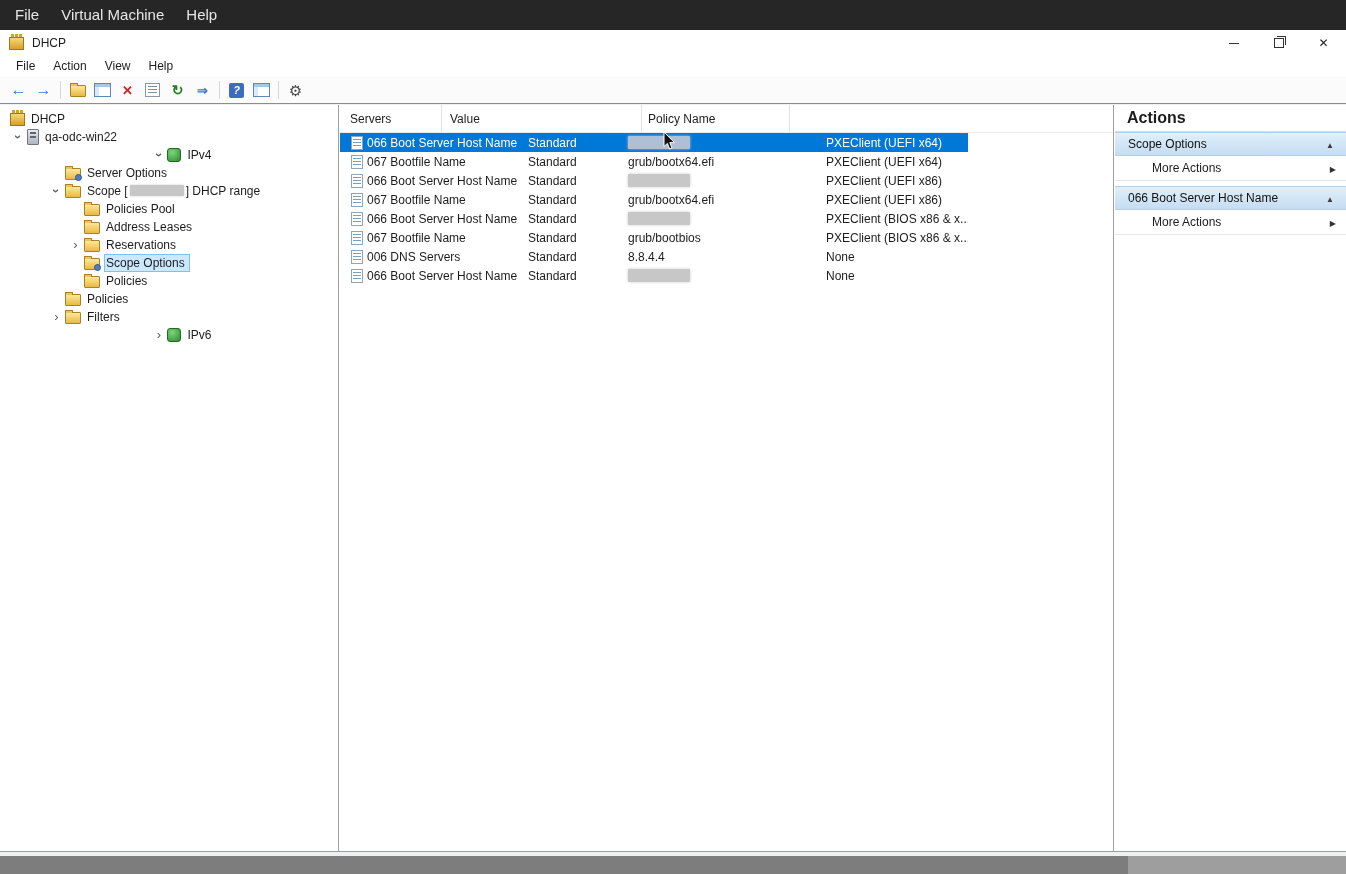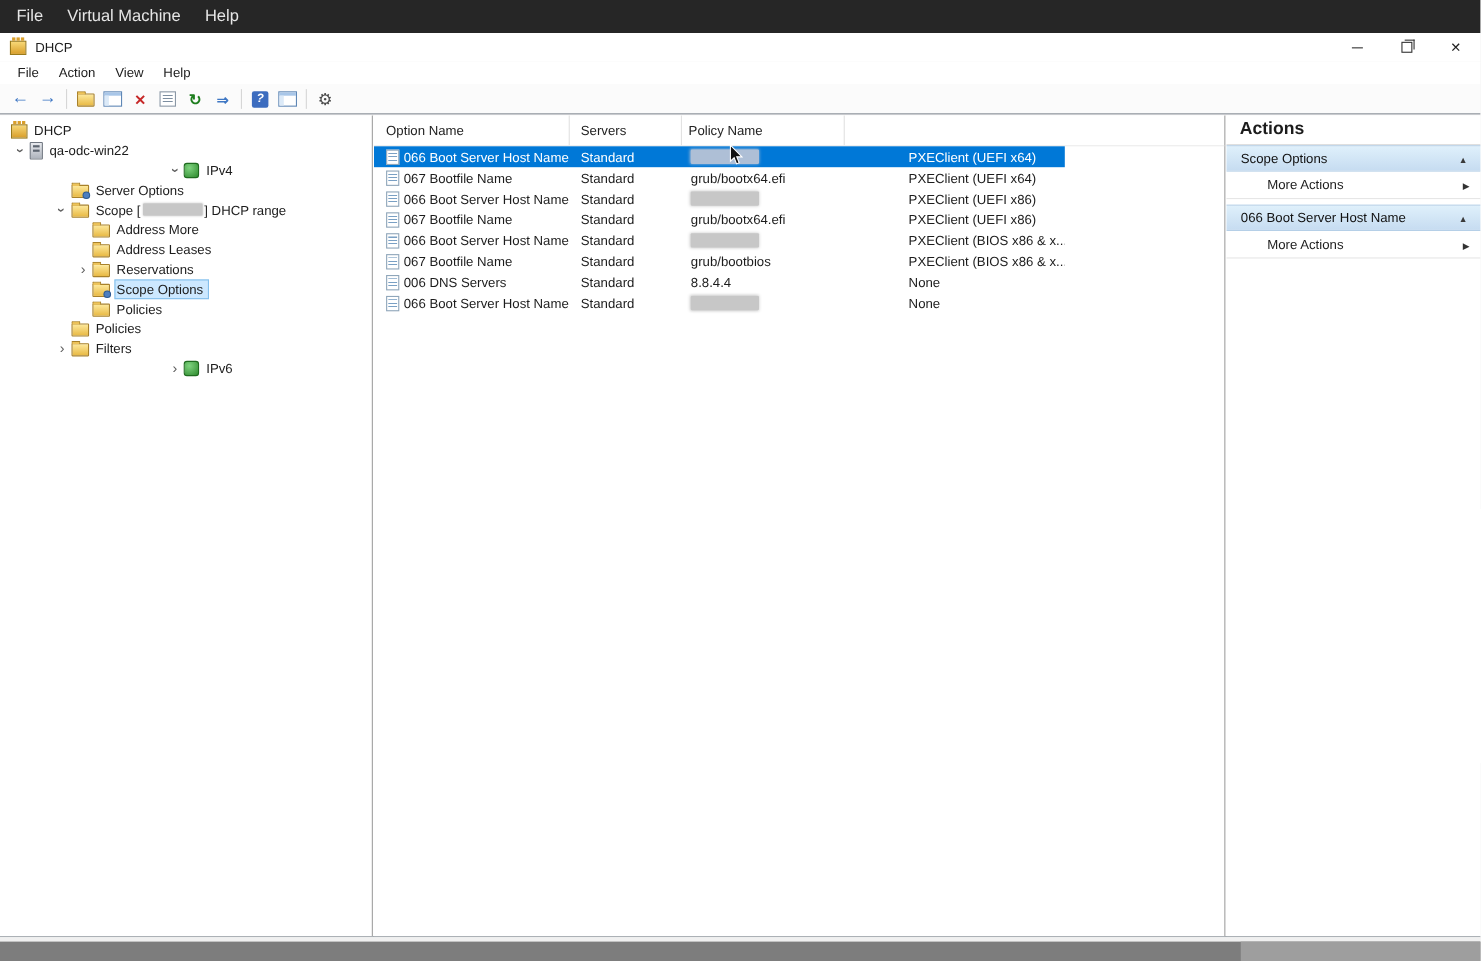--- a/index.html
+++ b/index.html
@@ -224,21 +224,21 @@
       <span class="t-icon folder-icon"></span>
       <span class="titem">
           <span class="t-label"><span>Scope [</span><span class="redact redact-inline"></span><span>] DHCP range</span></span>
         </span>
     </div>
 
     <div class="trow lvl4">
       <span class="chev none"></span>
       <span class="t-icon folder-icon"></span>
       <span class="titem">
-          <span class="t-label">Address More</span>
+          <span class="t-label">Policies Pool</span>
         </span>
     </div>
 
     <div class="trow lvl4">
       <span class="chev none"></span>
       <span class="t-icon folder-icon"></span>
       <span class="titem">
           <span class="t-label">Address Leases</span>
         </span>
     </div>
@@ -288,22 +288,22 @@
       <span class="t-icon ip-icon"></span>
       <span class="titem">
           <span class="t-label">IPv6</span>
         </span>
     </div>
 
   </div>
 
   <div class="list-pane">
     <div class="lheader">
-      <span class="hcell h1">Option Name</span>
       <span class="hcell h2">Servers</span>
+      <span class="hcell h3">Value</span>
       <span class="hcell h4">Policy Name</span>
     </div>
 
     <div class="lrow sel">
       <span class="cell c1">
           <span class="doc-icon"></span>
           <span>066 Boot Server Host Name</span>
         </span>
       <span class="cell c2">Standard</span>
       <span class="cell c3">

